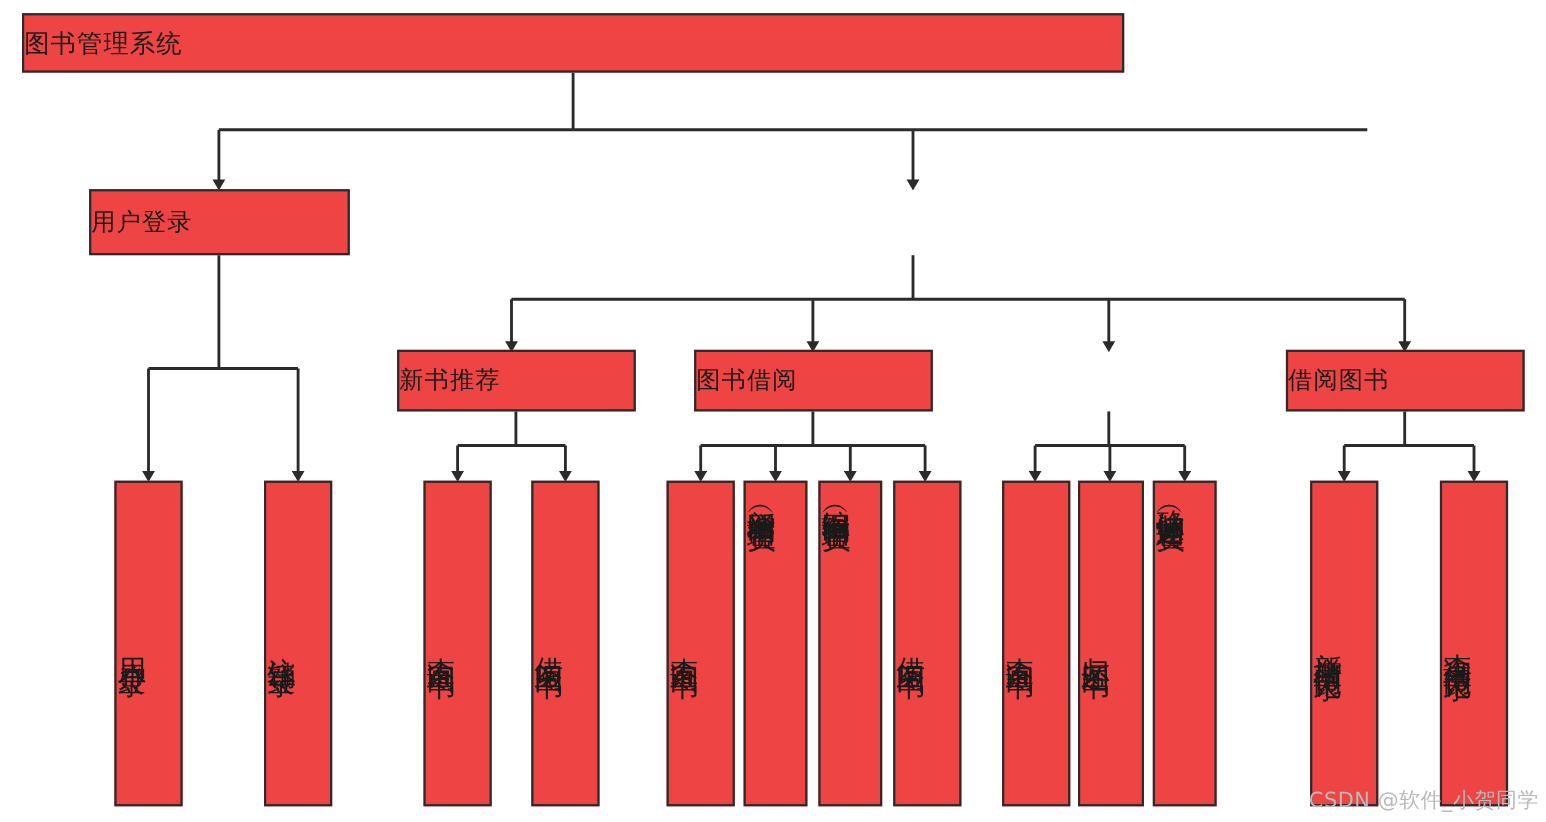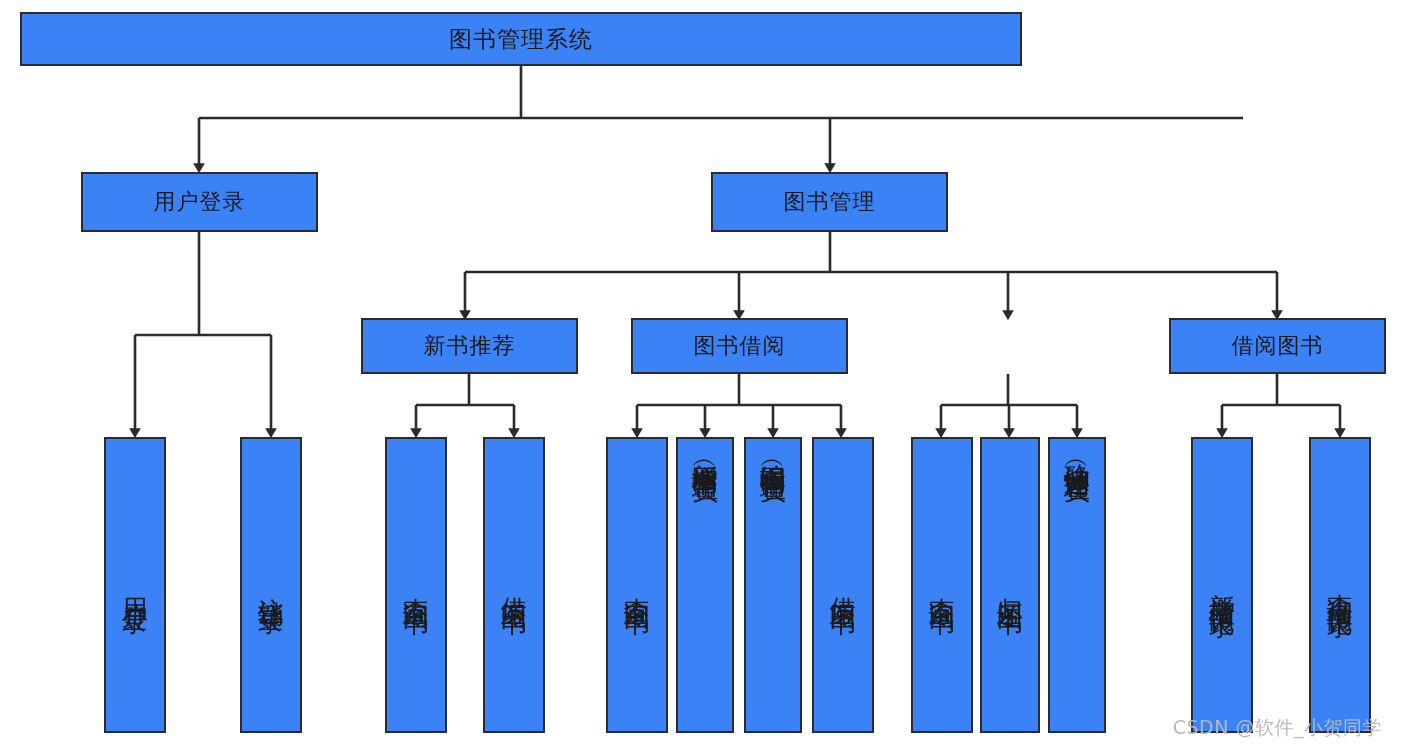--- a/index.html
+++ b/index.html
@@ -10,25 +10,25 @@
     position:relative;overflow:hidden;
     -webkit-font-smoothing:antialiased;
   }
   #canvas{position:absolute;left:0;top:0;width:1405px;height:747px;}
   #svg-layer{position:absolute;left:0;top:0;width:1405px;height:747px;}
 
   
   .node{
     position:absolute;
     box-sizing:border-box;
-    background:#3b82f6;
+    background:#ef4444;
     border:2.5px solid #2b2b2b;
     display:flex;
     align-items:center;
-    justify-content:center;
+    justify-content:flex-start;
     color:#1a1a1a;
     z-index:3;
   }
   .node.root{ font-size:23px; letter-spacing:1px; }
   .node.branch{ font-size:22px; letter-spacing:1px; }
 
   
   .node.leaf{
     font-size:26px;
     letter-spacing:0px;
@@ -42,21 +42,21 @@
     letter-spacing:4px;
     white-space:nowrap;
     display:block;
   }
   .node.leaf.tall-text{ align-items:flex-start; }
   .node.leaf.tall-text .vtext{ letter-spacing:2px; }
 
   
   #watermark{
     position:absolute;
-    right:23px;
+    right:6px;
     bottom:6px;
     font-size:19px;
     color:#b9b9b9;
     white-space:nowrap;
     z-index:6;
     letter-spacing:0.5px;
   }
 </style>
 </head>
 <body>
@@ -114,23 +114,20 @@
   </svg>
 
   <div class="node root" style="left:20px;top:12px;width:1002px;height:54px;">
     <span>图书管理系统</span>
   </div>
 
   <div class="node branch" style="left:81px;top:172px;width:237px;height:60px;">
     <span>用户登录</span>
   </div>
 
-  <div class="node branch" style="left:711px;top:172px;width:237px;height:60px;">
-    <span>图书管理</span>
-  </div>
 
   <div class="node branch" style="left:361px;top:318px;width:217px;height:56px;">
     <span>新书推荐</span>
   </div>
 
   <div class="node branch" style="left:631px;top:318px;width:217px;height:56px;">
     <span>图书借阅</span>
   </div>
 
 

